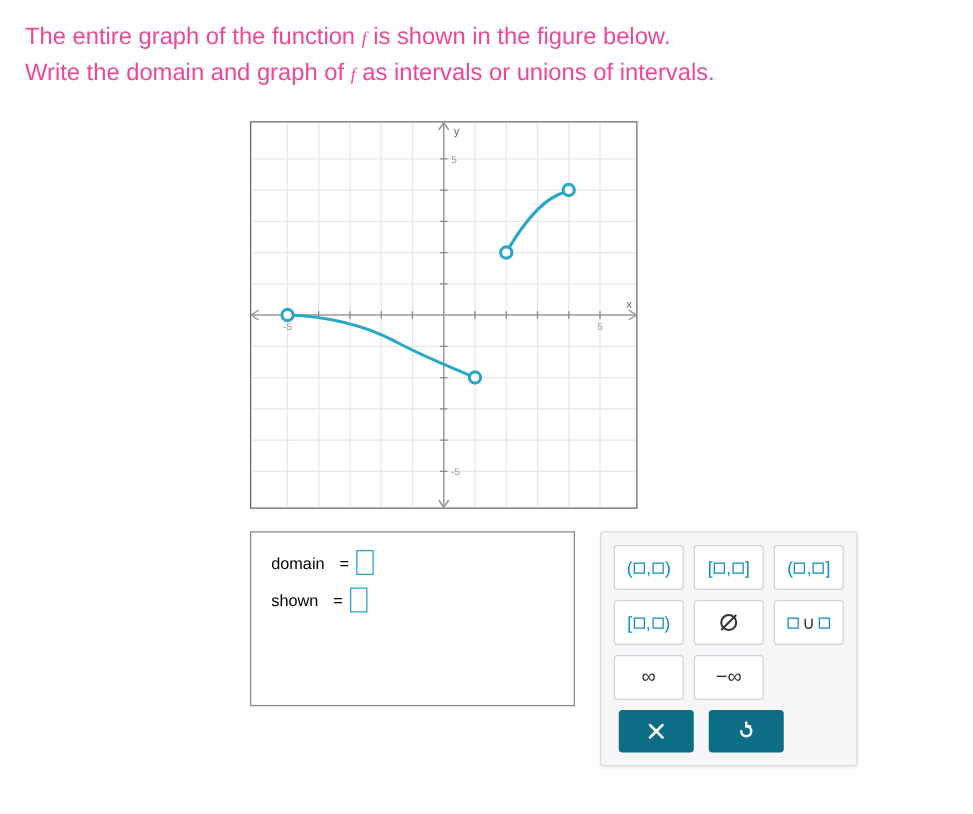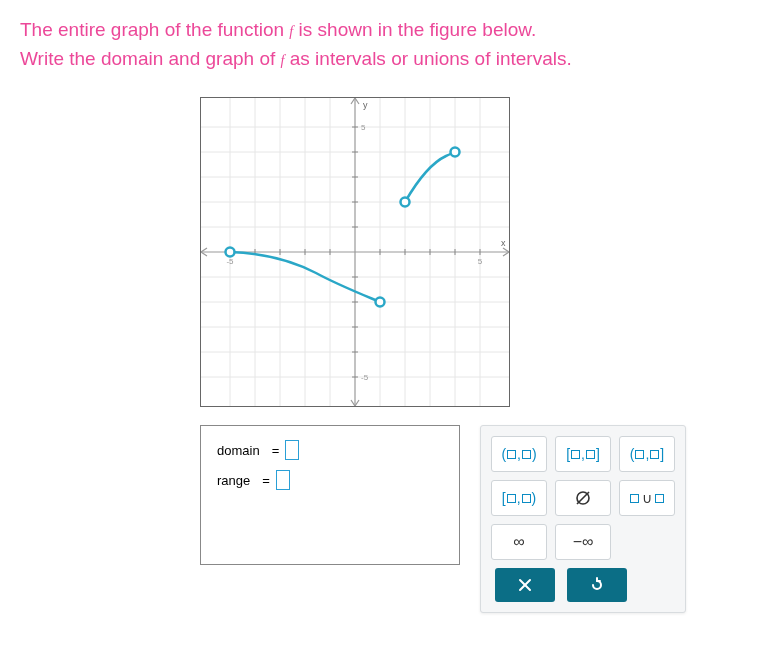--- a/index.html
+++ b/index.html
@@ -207,21 +207,21 @@
   </div>
 
   <div class="answer-row">
     <div class="answer-box">
       <div class="answer-line">
         <span class="answer-label">domain</span>
         <span class="eq-sign">=</span>
         <span class="input-slot"></span>
       </div>
       <div class="answer-line">
-        <span class="answer-label">range</span>
+        <span class="answer-label">shown</span>
         <span class="eq-sign">=</span>
         <span class="input-slot"></span>
       </div>
     </div>
 
     <div class="keypad">
       <div class="keypad-row">
         <div class="keypad-btn ph">
           (<span class="placeholder-box"></span><span class="sep">,</span><span class="placeholder-box"></span>)
         </div>

